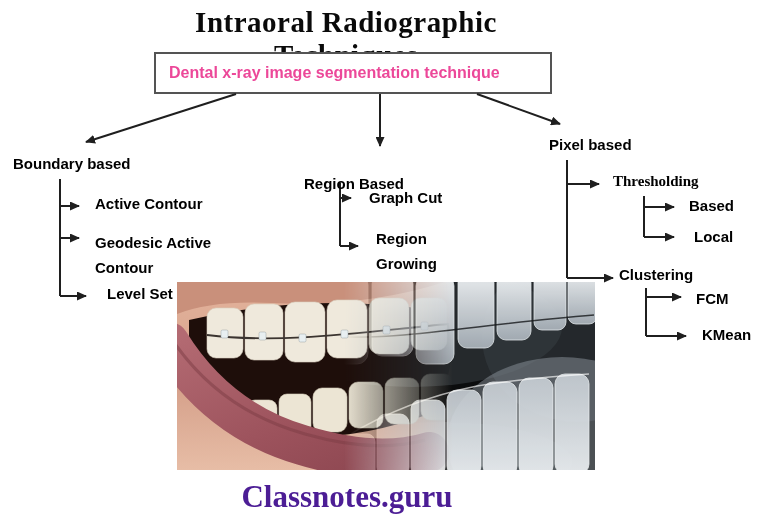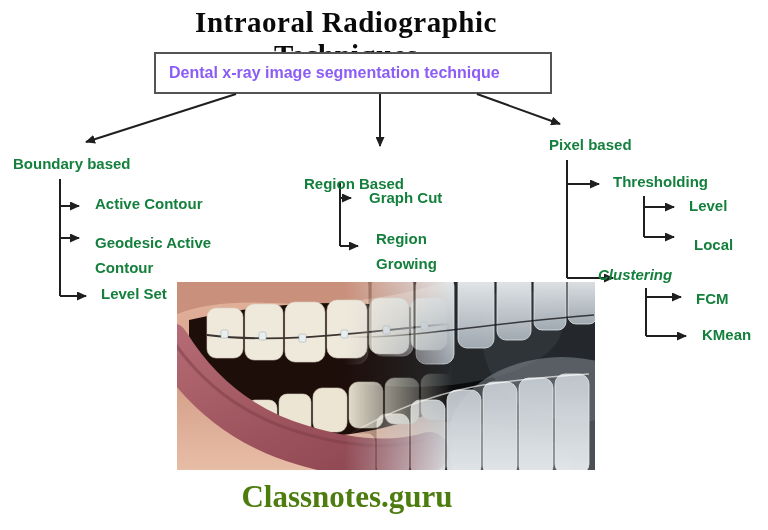--- a/index.html
+++ b/index.html
@@ -3,41 +3,41 @@
 <meta charset="utf-8">
 <style>
   html,body{margin:0;padding:0;background:#ffffff;}
   #stage{position:relative;width:768px;height:530px;background:#ffffff;overflow:hidden;
          font-family:"Liberation Sans",sans-serif;}
   .title{position:absolute;left:120px;top:6px;width:452px;text-align:center;
          font-family:"Liberation Serif",serif;font-weight:700;font-size:29px;color:#0a0a0a;
          letter-spacing:0.5px;}
   .rootbox{position:absolute;left:154px;top:52px;width:381px;height:38px;border:2px solid #545454;
            display:flex;align-items:center;padding-left:13px;
-           font-weight:700;font-size:16px;color:#8b5cf6;background:#ffffff;}
-  .lbl{position:absolute;font-weight:700;font-size:15px;color:#15803d;white-space:nowrap;}
+           font-weight:700;font-size:16px;color:#ec4899;background:#ffffff;}
+  .lbl{position:absolute;font-weight:700;font-size:15px;color:#000000;white-space:nowrap;}
   .lbl.wrap{white-space:normal;line-height:25px;}
   #n-boundary{left:13px;top:155px;}
   #n-active{left:95px;top:195px;}
   #n-geodesic{left:95px;top:230px;width:128px;}
-  #n-levelset{left:101px;top:285px;}
+  #n-levelset{left:107px;top:285px;}
   #n-region{left:304px;top:163px;margin-top:12px;}
   #n-graphcut{left:369px;top:189px;text-align:center;}
   #n-reggrow{left:376px;top:226px;width:80px;}
   #n-pixel{left:549px;top:136px;}
-  #n-thresh{left:613px;top:173px;}
+  #n-thresh{left:613px;top:173px;font-family:Liberation Serif, serif;}
   #n-global{left:689px;top:197px;}
-  #n-local{left:694px;top:228px;margin-top:8px;}
-  #n-cluster{left:598px;top:266px;font-style:italic;}
+  #n-local{left:694px;top:228px;}
+  #n-cluster{left:619px;top:266px;}
   #n-fcm{left:696px;top:290px;}
   #n-kmean{left:702px;top:326px;}
   #connectors{position:absolute;left:0;top:0;width:768px;height:530px;pointer-events:none;}
   .photo{position:absolute;left:177px;top:282px;width:418px;height:188px;}
   .footer{position:absolute;left:147px;top:479px;width:400px;text-align:center;
-          font-family:"Liberation Serif",serif;font-weight:700;font-size:31px;color:#4d7c0f;}
+          font-family:"Liberation Serif",serif;font-weight:700;font-size:31px;color:#4c1d95;}
 </style>
 </head>
 <body>
 
 <div id="stage">
 
   <div class="title">Intraoral Radiographic Techniques</div>
 
   <div class="rootbox">
     <span>Dental x-ray image segmentation technique</span>
@@ -80,21 +80,21 @@
   <div class="lbl" id="n-boundary">Boundary based</div>
   <div class="lbl wrap" id="n-geodesic">Geodesic Active Contour</div>
   <div class="lbl" id="n-levelset">Level Set</div>
 
   <div class="lbl" id="n-region">Region Based</div>
   <div class="lbl" id="n-graphcut">Graph Cut</div>
   <div class="lbl wrap" id="n-reggrow">Region Growing</div>
 
   <div class="lbl" id="n-pixel">Pixel based</div>
   <div class="lbl" id="n-thresh">Thresholding</div>
-  <div class="lbl" id="n-global">Level</div>
+  <div class="lbl" id="n-global">Based</div>
   <div class="lbl" id="n-local">Local</div>
   <div class="lbl" id="n-cluster">Clustering</div>
   <div class="lbl" id="n-fcm">FCM</div>
   <div class="lbl" id="n-kmean">KMean</div>
 
   <svg class="photo" viewBox="0 0 418 188" preserveAspectRatio="none" xmlns="http://www.w3.org/2000/svg">
     <defs>
       <linearGradient id="skinG" x1="0" y1="0" x2="0" y2="1">
         <stop offset="0" stop-color="#e3b39c"></stop>
         <stop offset="0.55" stop-color="#d5a08a"></stop>

